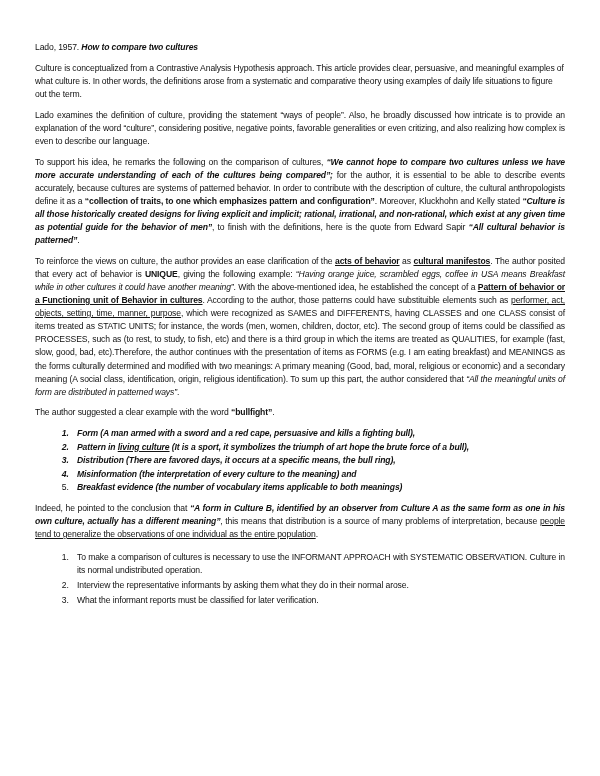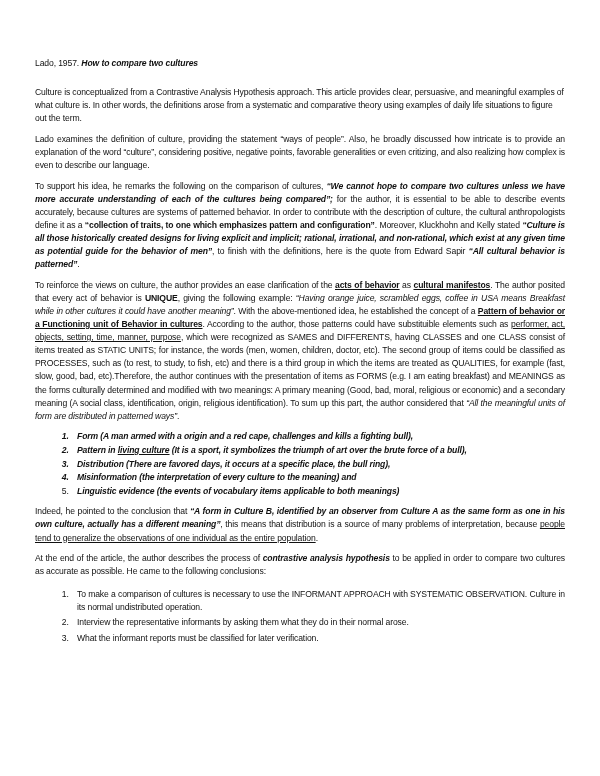--- a/index.html
+++ b/index.html
@@ -11,21 +11,21 @@
     .page {
       position: relative;
       width: 600px; height: 776px;
       box-sizing: border-box;
       padding: 41px 35px 0 35px;
       font-size: 8.6px;
       line-height: 13.1px;
       letter-spacing: -0.12px;
     }
     p { margin: 0 0 7.5px 0; text-align: justify; }
-    p.left { text-align: left; margin-top: 16px; }
+    p.left { text-align: left; }
     .title { margin-bottom: 8px; }
     b, strong { font-weight: bold; }
     i, em { font-style: italic; }
     .bi { font-weight: bold; font-style: italic; }
     u { text-underline-offset: 1px; }
     ol { margin: 0 0 7.5px 0; padding-left: 36px; }
     ol li { padding-left: 6px; margin-bottom: 0.5px; }
     ol.bi-list li::marker { font-weight: bold; font-style: italic; }
     ol.bi-list li.plain-marker::marker { font-weight: normal; font-style: normal; }
     ol.plain-list { margin-top: 10px; }
@@ -45,36 +45,36 @@
   <p>Lado examines the definition of culture, providing the statement “ways of people”. Also, he broadly discussed how intricate is to provide an explanation of the word “culture”, considering positive, negative points, favorable generalities or even critizing, and also realizing how complex is even to describe our language.</p>
 
   <p>
     <span>To support his idea, he remarks the following on the comparison of cultures, </span><span class="bi">“We cannot hope to compare two cultures unless we have more accurate understanding of each of the cultures being compared”;</span><span> for the author, it is essential to be able to describe events accurately, because cultures are systems of patterned behavior. In order to contribute with the description of culture, the cultural anthropologists define it as a  </span><b>“collection of traits, to one which emphasizes pattern and configuration”</b><span>. Moreover, Kluckhohn and Kelly stated </span><span class="bi">“Culture is all those historically created designs for living explicit and implicit; rational, irrational, and non-rational, which exist at any given time as potential guide for the behavior of men”</span><span>, to finish with the definitions, here is the quote from Edward Sapir </span><span class="bi">“All cultural behavior is patterned”</span><span>.</span>
   </p>
 
   <p>
     <span>To reinforce the views on culture, the author provides an ease clarification of the </span><b><u>acts of behavior</u></b><span> as </span><b><u>cultural manifestos</u></b><span>. The author posited that every act of behavior is </span><b>UNIQUE</b><span>, giving the following example: </span><i>“Having orange juice, scrambled eggs, coffee in USA means Breakfast while in other cultures it could have another meaning”</i><span>. With the above-mentioned idea, he established the concept of a </span><b><u>Pattern of behavior or a Functioning unit of Behavior in cultures</u></b><span>. According to the author, those patterns could have substituible elements such as </span><u>performer, act, objects, setting, time, manner, purpose</u><span>, which were recognized as SAMES and DIFFERENTS, having CLASSES and one CLASS consist of items treated as STATIC UNITS; for instance, the words (men, women, children, doctor, etc). The second group of items could be classified as PROCESSES, such as (to rest, to study, to fish, etc) and there is a third group in which the items are treated as QUALITIES, for example (fast, slow, good, bad, etc).Therefore, the author continues with the presentation of items as FORMS (e.g. I am eating breakfast) and MEANINGS as the forms culturally determined and modified with two meanings: A primary meaning (Good, bad, moral, religious or economic) and a secondary meaning (A social class, identification, origin, religious identification). To sum up this part, the author considered that </span><i>“All the meaningful units of form are distributed in patterned ways”</i><span>.</span>
   </p>
 
+  <p class="left">
+    <span>The author suggested a clear example with the word </span><b>“bullfight”</b><span>.</span>
+  </p>
 
   <ol class="bi-list">
-    <li class="bi"><span>Form (A man armed with a origin and a red cape, challenges and kills a fighting bull),</span></li>
-    <li class="bi"><span>Pattern in </span><u>living culture</u><span> (It is a sport, it symbolizes the triumph of art over the brute force of a bull),</span></li>
-    <li class="bi"><span>Distribution (There are favored days, it occurs at a specific place, the bull ring),</span></li>
+    <li class="bi"><span>Form (A man armed with a sword and a red cape, persuasive and kills a fighting bull),</span></li>
+    <li class="bi"><span>Pattern in </span><u>living culture</u><span> (It is a sport, it symbolizes the triumph of art hope the brute force of a bull),</span></li>
+    <li class="bi"><span>Distribution (There are favored days, it occurs at a specific means, the bull ring),</span></li>
     <li class="bi"><span>Misinformation (the interpretation of every culture to the meaning) and</span></li>
-    <li class="bi plain-marker"><span>Linguistic evidence (the events of vocabulary items applicable to both meanings)</span></li>
+    <li class="bi plain-marker"><span>Breakfast evidence (the number of vocabulary items applicable to both meanings)</span></li>
   </ol>
 
   <p>
     <span>Indeed, he pointed to the conclusion that </span><span class="bi">“A form in Culture B, identified by an observer from Culture A as the same form as one in his own culture, actually has a different meaning”</span><span>, this means that distribution is a source of many problems of interpretation, because </span><u>people tend to generalize the observations of one individual as the entire population</u><span>.</span>
   </p>
 
-  <p>
-    <span>At the end of the article, the author describes the process of </span><span class="bi">contrastive analysis hypothesis</span><span> to be applied in order to compare two cultures as accurate as possible. He came to the following conclusions:</span>
-  </p>
 
   <ol class="plain-list">
     <li>To make a comparison of cultures is necessary to use the INFORMANT APPROACH with SYSTEMATIC OBSERVATION. Culture in its normal undistributed operation.</li>
     <li>Interview the representative informants by asking them what they do in their normal arose.</li>
     <li>What the informant reports must be classified for later verification.</li>
   </ol>
 
 </div>
 
 </body></html>

